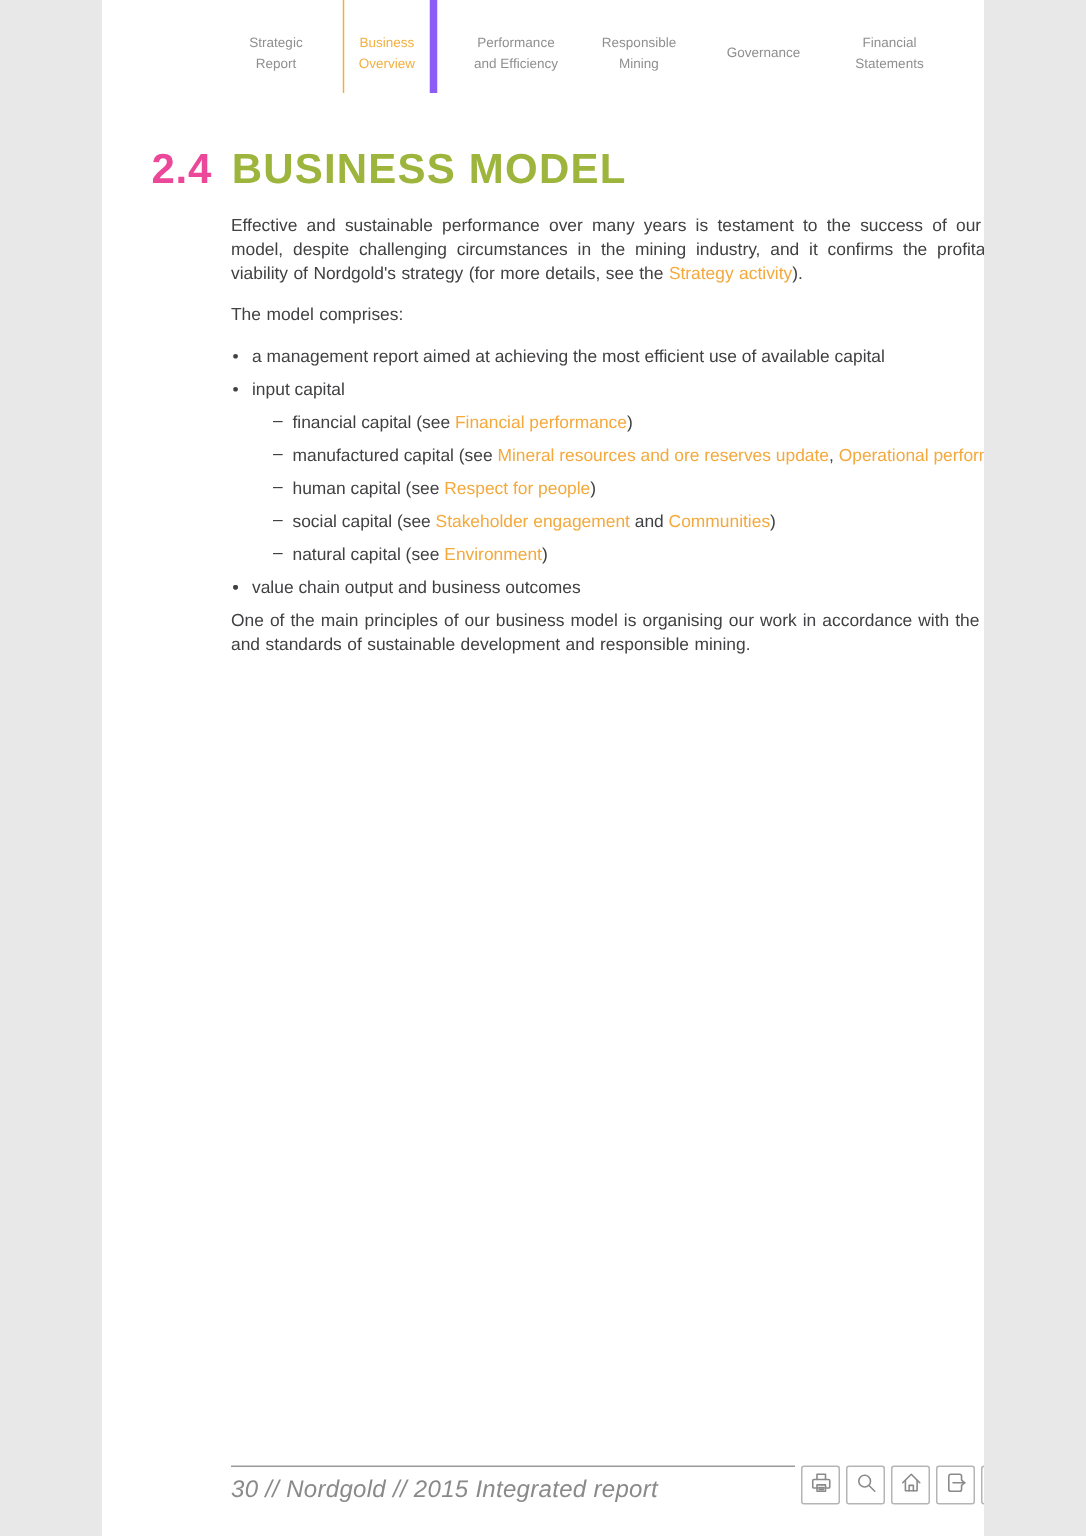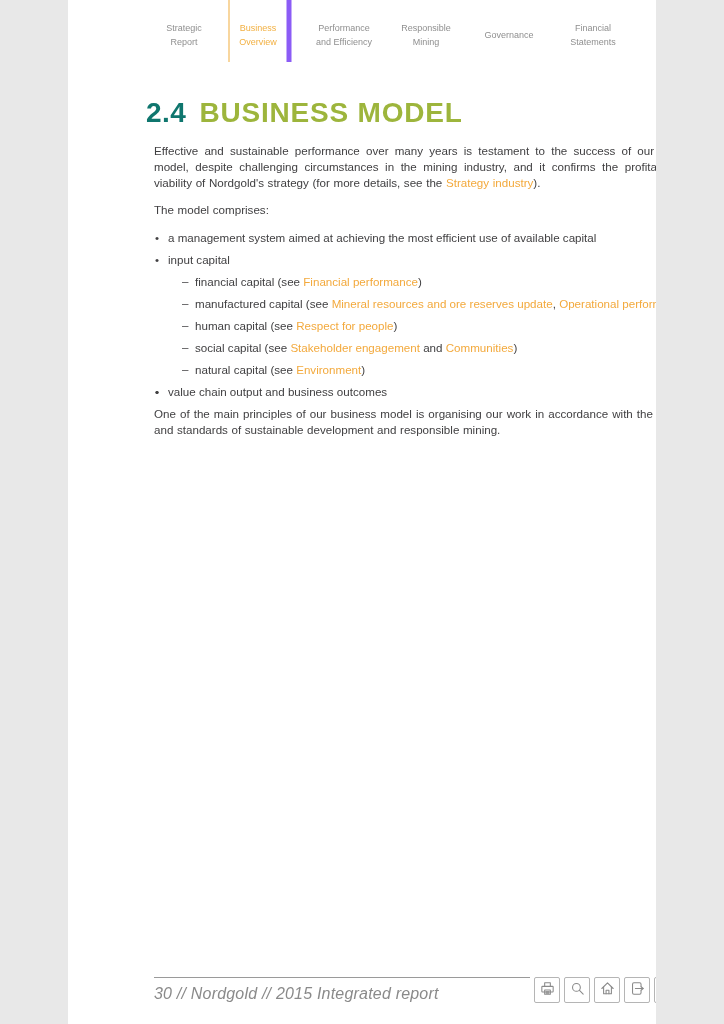--- a/index.html
+++ b/index.html
@@ -19,21 +19,21 @@
   .nav-tab.active {
     width:63px; color:#f2b042;
     border-left:1px solid #f2ae3e; border-right:5px solid #8b5cf6;
   }
   
   .title-row {
     position:absolute; left:33px; top:97px;
     display:flex; align-items:baseline;
     font-weight:bold; font-size:28px; letter-spacing:0.5px;
   }
-  .title-num  { color:#0f766e; margin-right:13px;margin-left:45px; }
+  .title-num  { color:#ec4899; margin-right:13px; }
   .title-text { color:#9db53c; letter-spacing:0.8px; }
   
   .content {
     position:absolute; left:86px; top:143px; width:552px;
     font-size:11.6px; color:#414042;
   }
   .content p { line-height:16px; margin:0 0 11px; text-align:justify; word-spacing:0.4px; }
   .content p.intro { margin-bottom:5px; text-align:left; }
   .lnk { color:#f3a93c; cursor:pointer; }
   ul.blist { list-style:none; margin:12px 0 0 0; padding:0; }
@@ -90,27 +90,27 @@
 Statements</div>
     <div class="nav-tab" style="left:608px">Appendix</div>
   </div>
 
   <div class="title-row">
     <span class="title-num">2.4</span>
     <span class="title-text">BUSINESS MODEL</span>
   </div>
 
   <div class="content">
-    <p><span>Effective and sustainable performance over many years is testament to the success of our business model, despite challenging circumstances in the mining industry, and it confirms the profitability and viability of Nordgold's strategy (for more details, see the </span><span class="lnk">Strategy industry</span><span>).</span></p>
+    <p><span>Effective and sustainable performance over many years is testament to the success of our business model, despite challenging circumstances in the mining industry, and it confirms the profitability and viability of Nordgold's strategy (for more details, see the </span><span class="lnk">Strategy activity</span><span>).</span></p>
 
 
     <p class="intro">The model comprises:</p>
 
     <ul class="blist">
-      <li><span class="marker">•</span><span>a management system aimed at achieving the most efficient use of available capital</span></li>
+      <li><span class="marker">•</span><span>a management report aimed at achieving the most efficient use of available capital</span></li>
       <li><span class="marker">•</span><span>input capital</span>
         <ul class="sub">
           <li><span class="marker">–</span><span>financial capital (see </span><span class="lnk">Financial performance</span><span>)</span></li>
           <li><span class="marker">–</span><span>manufactured capital (see </span><span class="lnk">Mineral resources and ore reserves update</span><span>, </span><span class="lnk">Operational performance</span><span>)</span></li>
           <li><span class="marker">–</span><span>human capital (see </span><span class="lnk">Respect for people</span><span>)</span></li>
           <li><span class="marker">–</span><span>social capital (see </span><span class="lnk">Stakeholder engagement</span><span> and </span><span class="lnk">Communities</span><span>)</span></li>
           <li><span class="marker">–</span><span>natural capital (see </span><span class="lnk">Environment</span><span>)</span></li>
         </ul>
       </li>
       <li><span class="marker">•</span></li>

